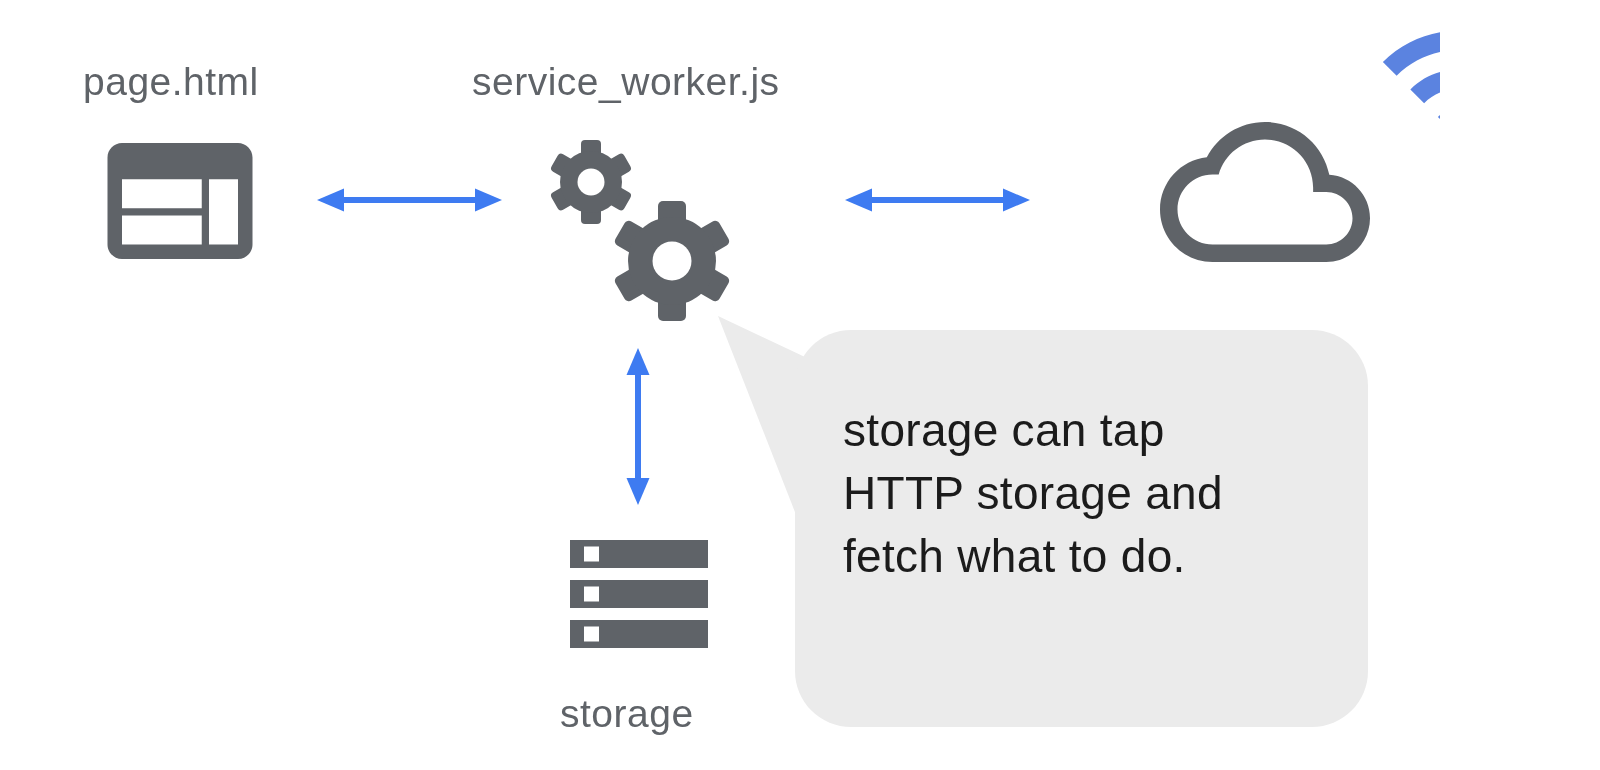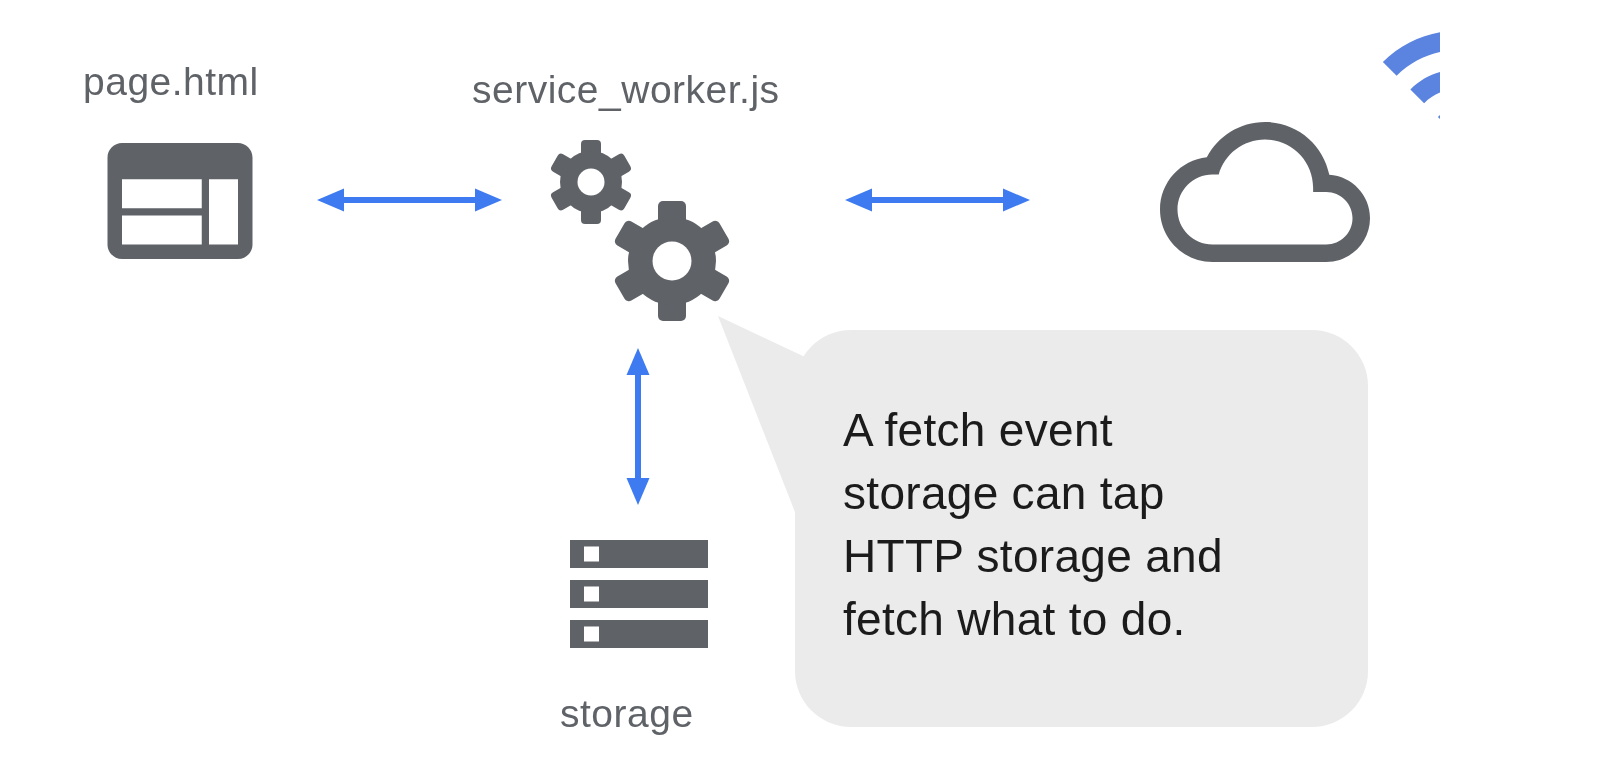--- a/index.html
+++ b/index.html
@@ -5,21 +5,21 @@
   html,body{margin:0;padding:0;background:#fff;}
   #stage{
     position:relative;width:1440px;height:770px;background:var(--background,#fff);
     overflow:hidden;font-family:"Liberation Sans","DejaVu Sans",sans-serif;
   }
   .node-label{
     position:absolute;font-size:39px;color:var(--label-gray,#5f6368);
     white-space:nowrap;letter-spacing:0.5px;
   }
   #label-page{left:83px;top:60px;}
-  #label-sw{left:472px;top:68px;}
+  #label-sw{left:472px;top:60px;}
   #label-storage{left:560px;top:692px;width:150px;text-align:left;}
   #diagram-svg{position:absolute;left:0;top:0;}
   #callout-bubble{
     position:absolute;left:795px;top:330px;width:573px;height:397px;
     background:var(--bubble-bg,#ebebeb);border-radius:56px;
   }
   #callout-text{
     position:absolute;left:843px;top:399px;
     font-size:46px;line-height:63px;color:var(--bubble-text,#1b1b1b);
     letter-spacing:0.3px;white-space:nowrap;
@@ -92,19 +92,18 @@
 
     <polygon points="718,316 858,382 804,535" style="fill:var(--bubble-bg)"></polygon>
   </svg>
 
   <div class="node-label" id="label-page">page.html</div>
   <div class="node-label" id="label-sw">service_worker.js</div>
   <div class="node-label" id="label-storage">storage</div>
 
   <div id="callout-bubble"></div>
   <div id="callout-text">
-    <div>A fetch event</div>
     <div>storage can tap</div>
     <div>HTTP storage and</div>
     <div>fetch what to do.</div>
   </div>
 
 </div>
 
 </body></html>

